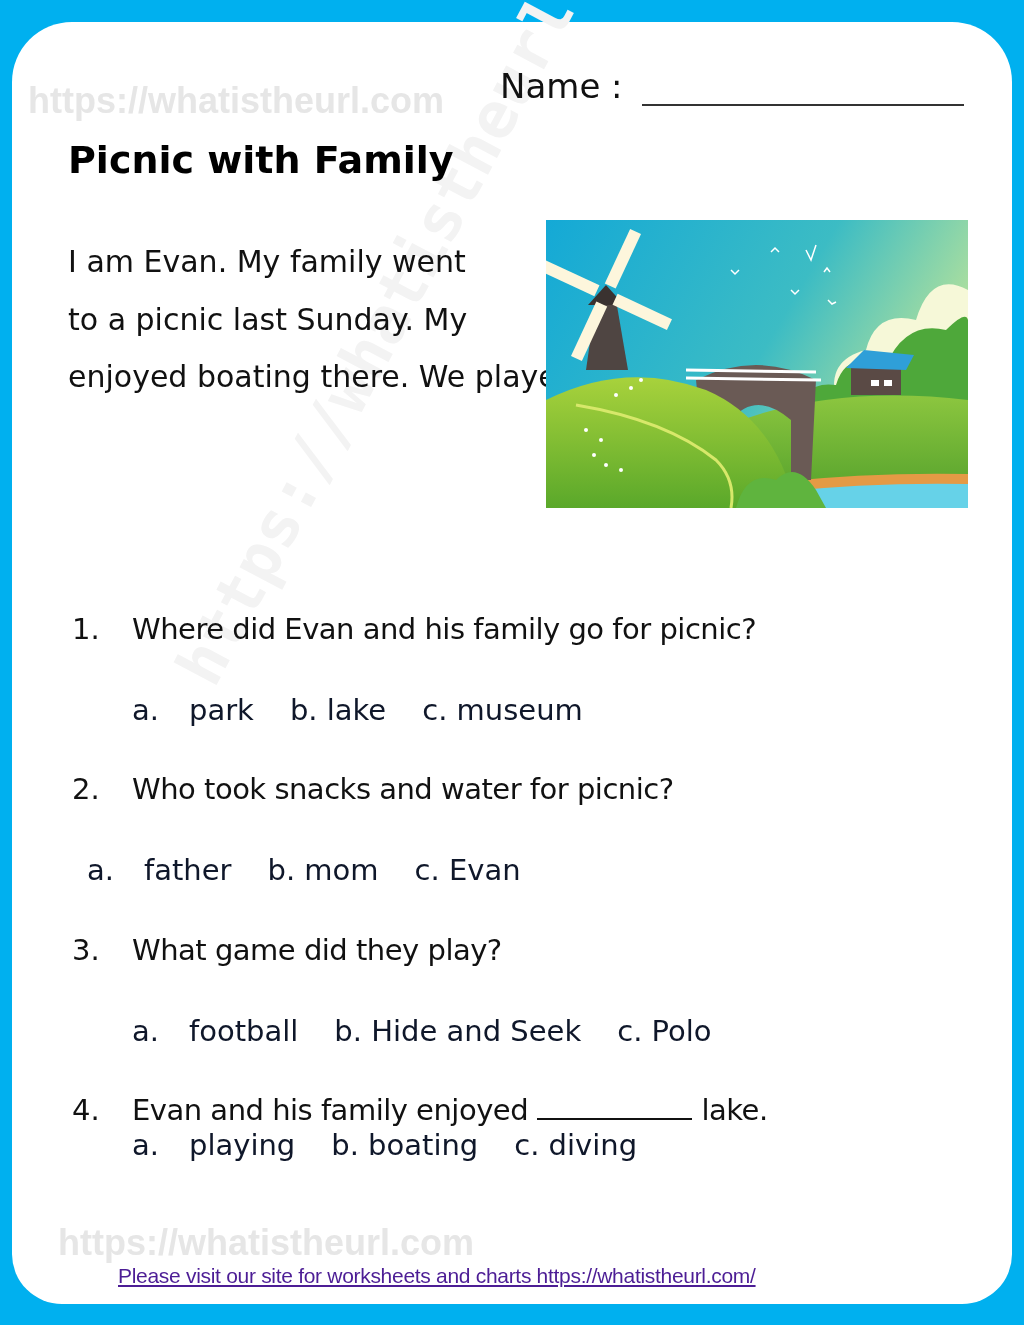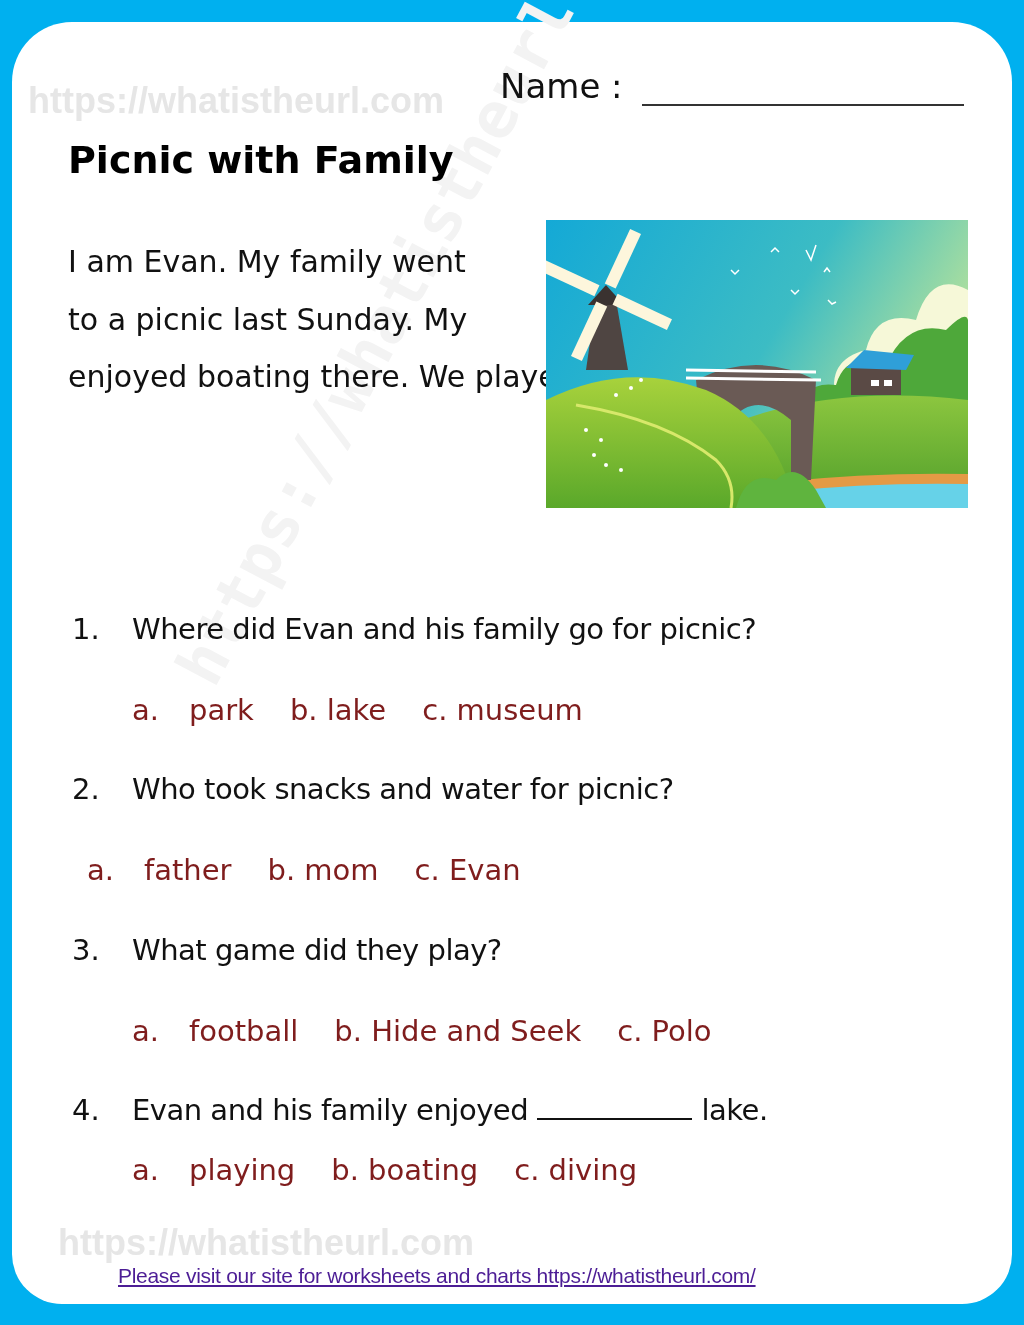--- a/index.html
+++ b/index.html
@@ -9,21 +9,21 @@
   .wm-diag{position:absolute;left:150px;top:640px;transform:rotate(-62deg);transform-origin:left top;color:#f3f3f3;font-size:64px;font-weight:bold;font-family:"DejaVu Sans Mono",monospace;white-space:nowrap;}
   .name{position:absolute;left:500px;top:66px;font-size:34px;color:#111;font-family:"DejaVu Sans",sans-serif;}
   .name-line{position:absolute;left:642px;top:104px;width:322px;border-bottom:2px solid #333;}
   .title{position:absolute;left:68px;top:138px;font-size:38px;font-weight:bold;color:#000;font-family:"DejaVu Sans",sans-serif;}
   .story{position:absolute;left:68px;top:233px;font-size:30px;line-height:57.5px;color:#111;}
   .story .ln{display:block;white-space:nowrap;}
   .pic{position:absolute;left:546px;top:220px;width:422px;height:288px;overflow:hidden;}
   .q{position:absolute;left:72px;font-size:29px;color:#111;}
   .q .num{display:inline-block;width:60px;}
   .q .txt{letter-spacing:-0.5px;}
-  .opts{position:absolute;font-size:29px;color:#7f1d1d;white-space:nowrap;}
+  .opts{position:absolute;font-size:29px;color:#0f172a;white-space:nowrap;}
   .opts span{margin-right:36px;}
   .blank{display:inline-block;width:155px;border-bottom:2px solid #111;height:24px;vertical-align:baseline;}
   .footer{position:absolute;left:118px;top:1264px;font-size:21px;color:#4c1d95;text-decoration:underline;font-family:"Liberation Sans",sans-serif;letter-spacing:-0.3px;}
 </style>
 </head>
 <body>
 
 <div class="sheet">
   <div class="wm-diag">https://whatistheurl.com</div>
 </div>
@@ -133,19 +133,19 @@
 </div>
 <div class="opts" style="left:132px;top:1014px;">
   <span style="margin-right:30px">a.</span><span>football</span><span>b. Hide and Seek</span><span>c. Polo</span>
 </div>
 
 <div class="q" style="top:1093px;">
   <span class="num">4.</span><span class="txt">Evan and his family enjoyed</span>
   <span class="blank"></span>
   <span class="txt">lake.</span>
 </div>
-<div class="opts" style="left:132px;top:1153px;">
+<div class="opts" style="left:132px;top:1128px;">
   <span style="margin-right:30px">a.</span><span>playing</span><span>b. boating</span><span>c. diving</span>
 </div>
 
 <div class="wm" style="left:58px;top:1222px;">https://whatistheurl.com</div>
 
 <div class="footer">Please visit our site for worksheets and charts https://whatistheurl.com/</div>
 
 </body></html>

